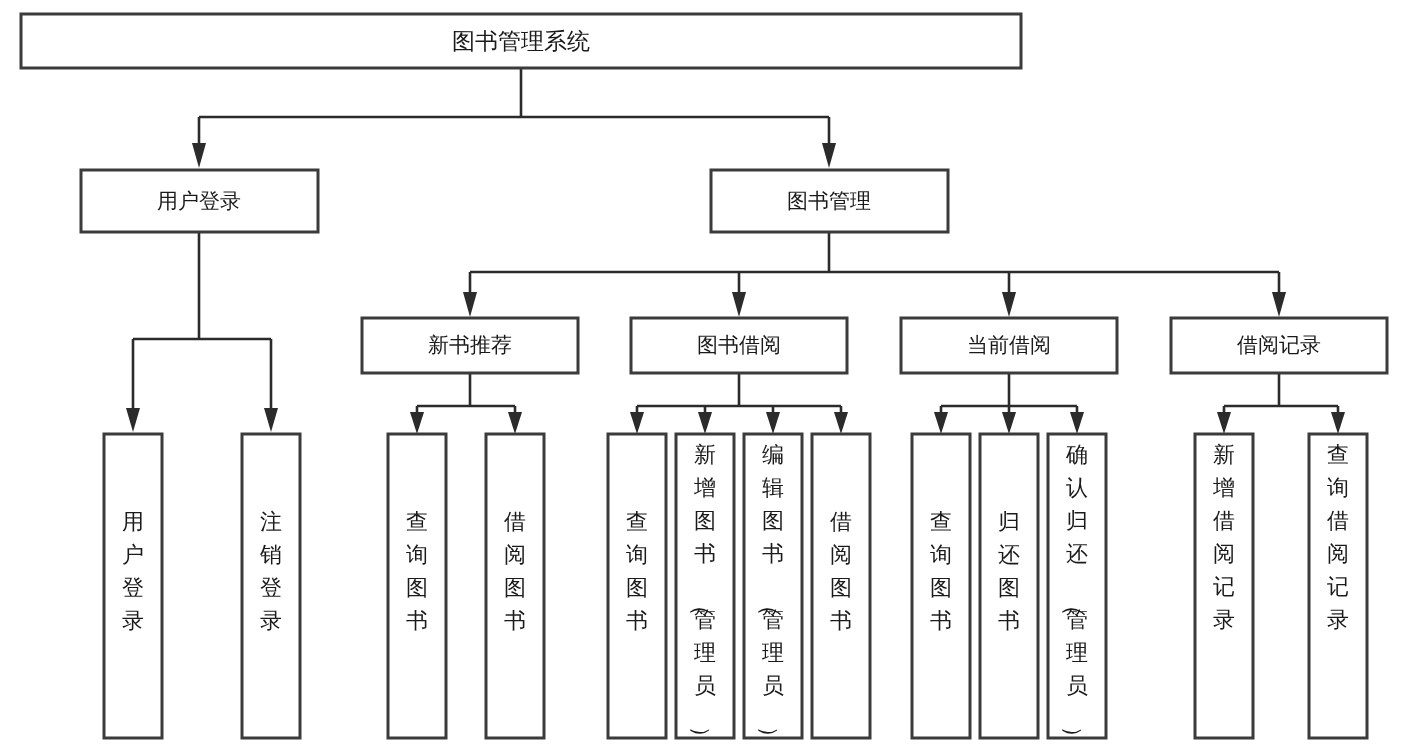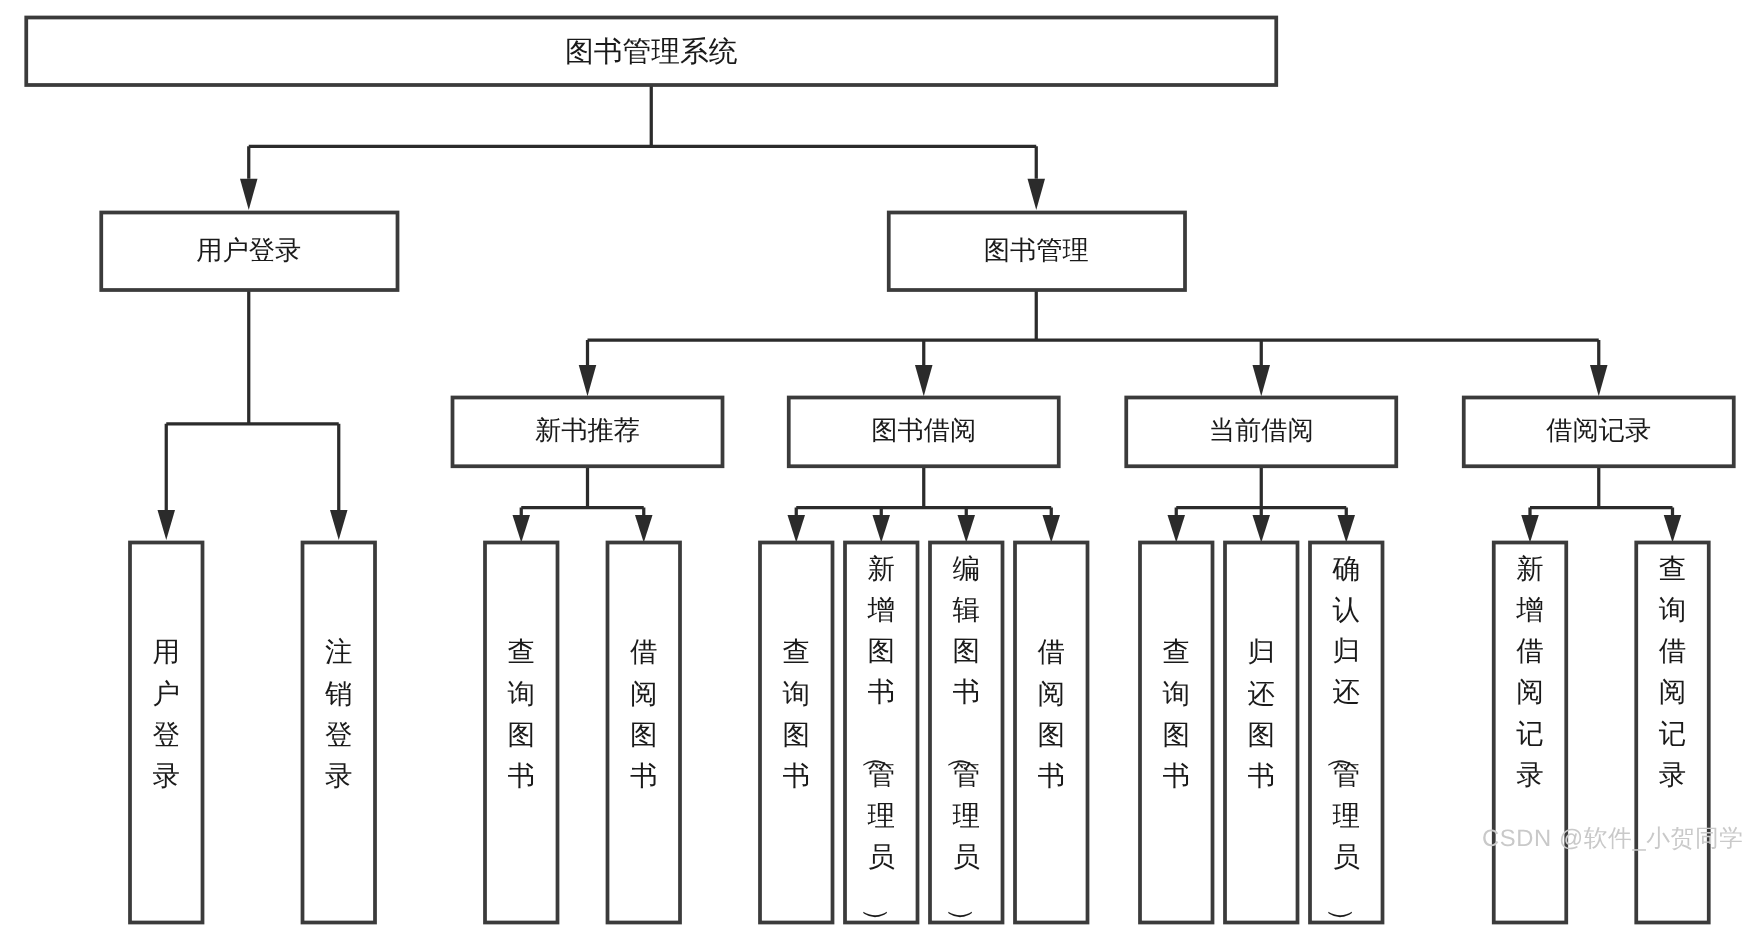--- a/index.html
+++ b/index.html
@@ -210,14 +210,13 @@
       <rect class="node-box" x="1195" y="434" width="58" height="304"></rect>
       <text class="leaf-label vtext" x="1224" y="462"><tspan x="1224" dy="0">新</tspan><tspan x="1224" dy="33">增</tspan><tspan x="1224" dy="33">借</tspan><tspan x="1224" dy="33">阅</tspan><tspan x="1224" dy="33">记</tspan><tspan x="1224" dy="33">录</tspan></text>
     </g>
     <g>
       <rect class="node-box" x="1309" y="434" width="58" height="304"></rect>
       <text class="leaf-label vtext" x="1338" y="462"><tspan x="1338" dy="0">查</tspan><tspan x="1338" dy="33">询</tspan><tspan x="1338" dy="33">借</tspan><tspan x="1338" dy="33">阅</tspan><tspan x="1338" dy="33">记</tspan><tspan x="1338" dy="33">录</tspan></text>
     </g>
 
   </svg>
 
-  <div id="watermark">CSDN @软件_小贺同学</div>
 </div>
 
 </body></html>

